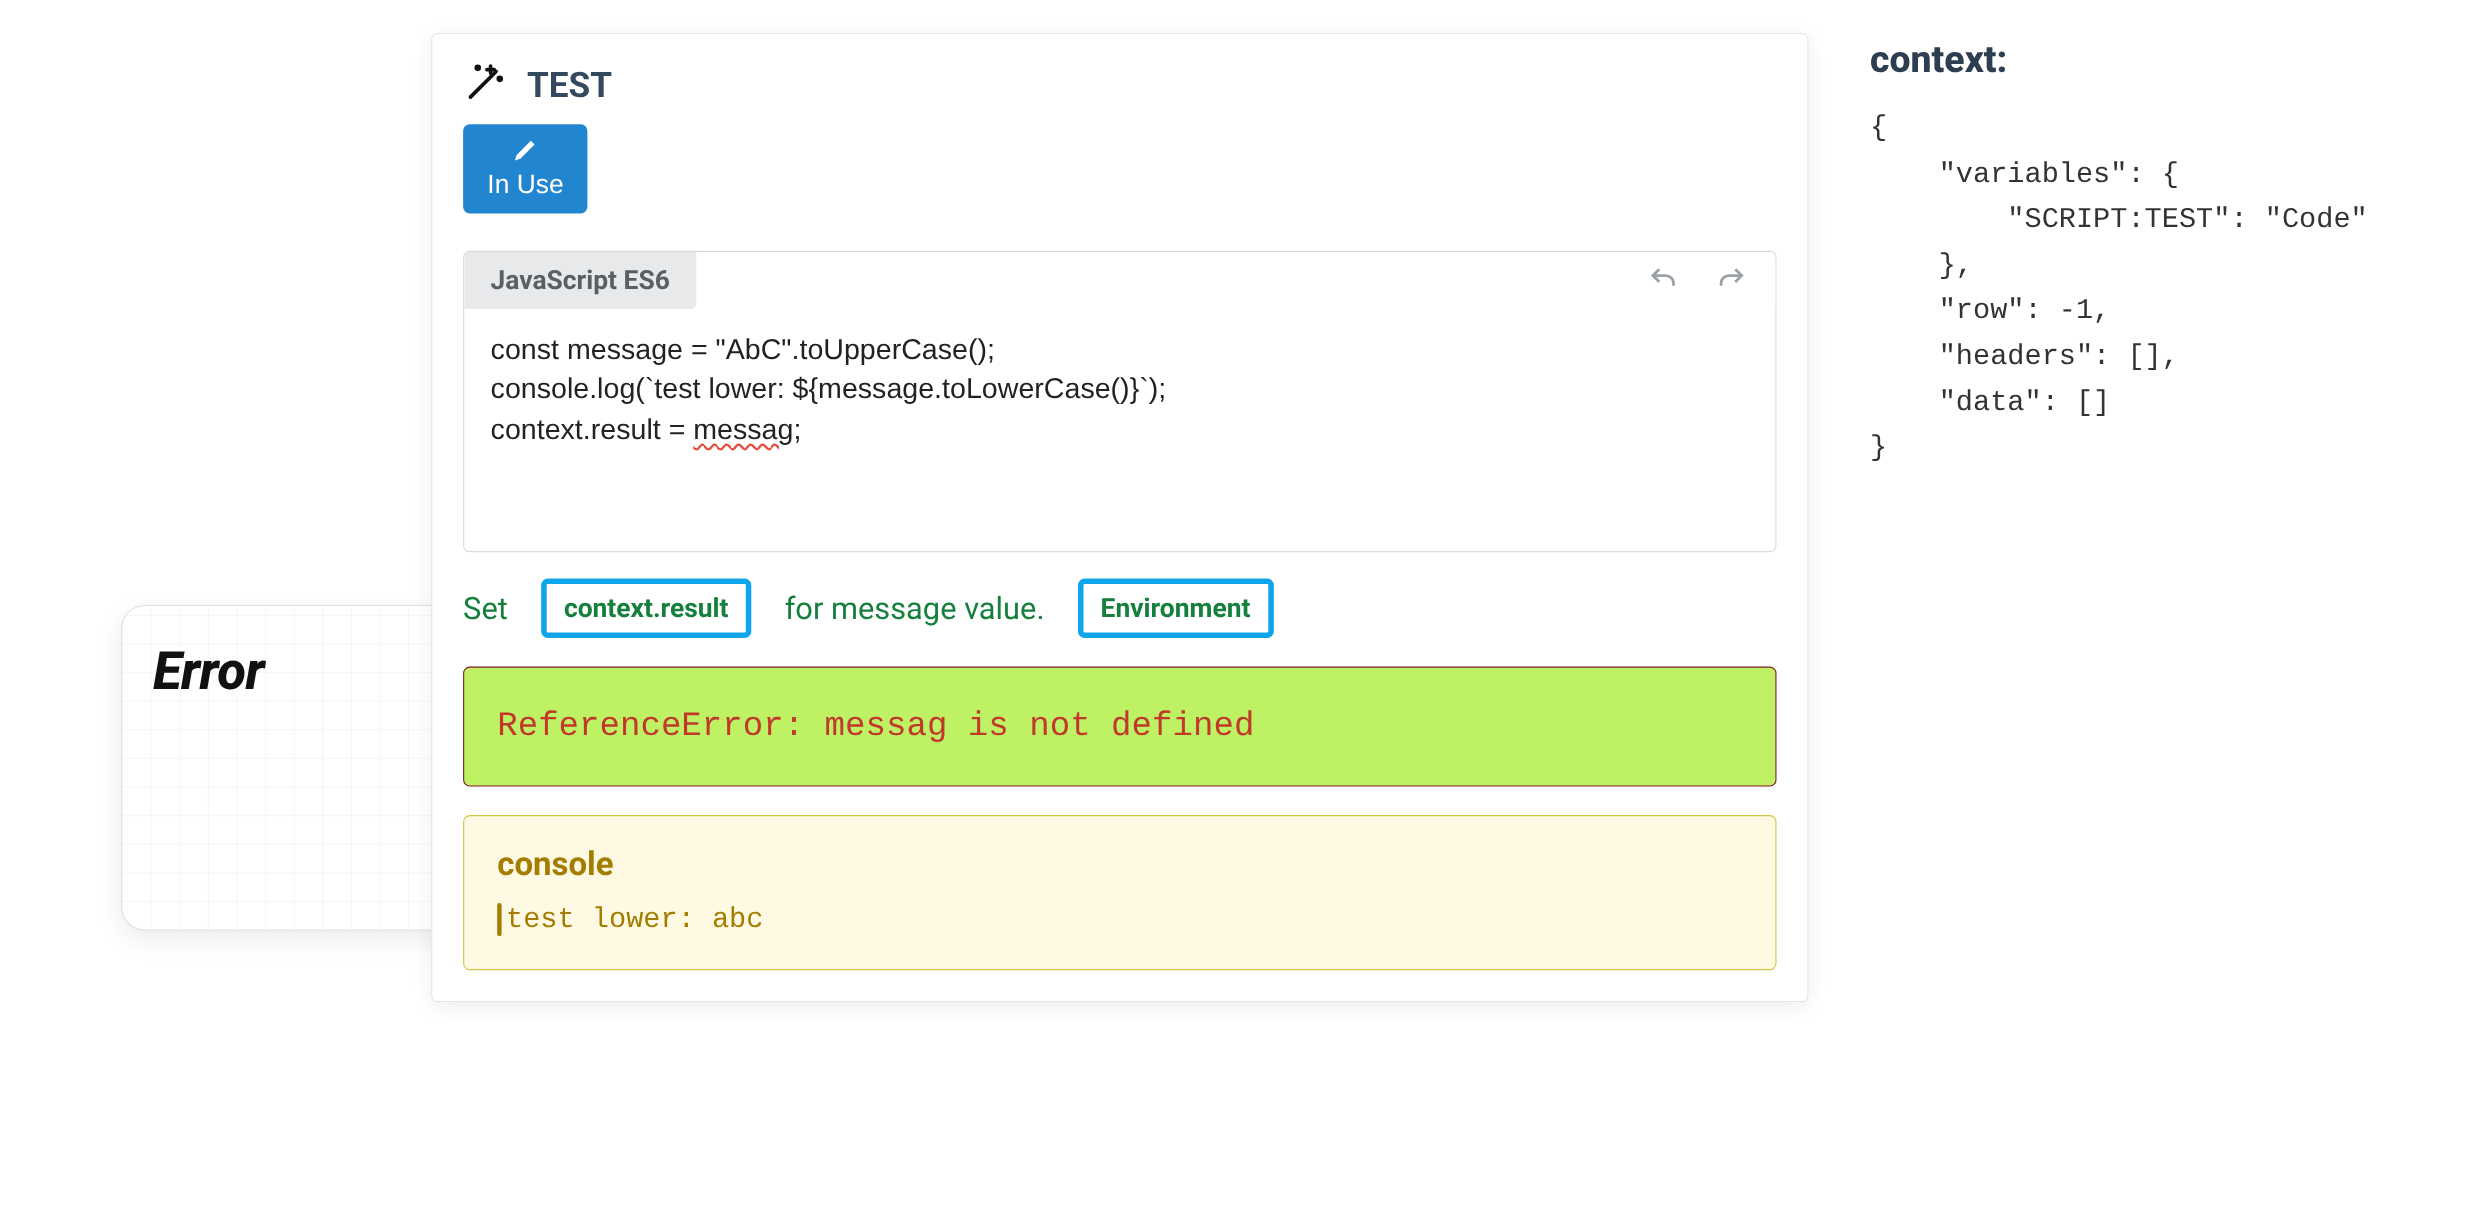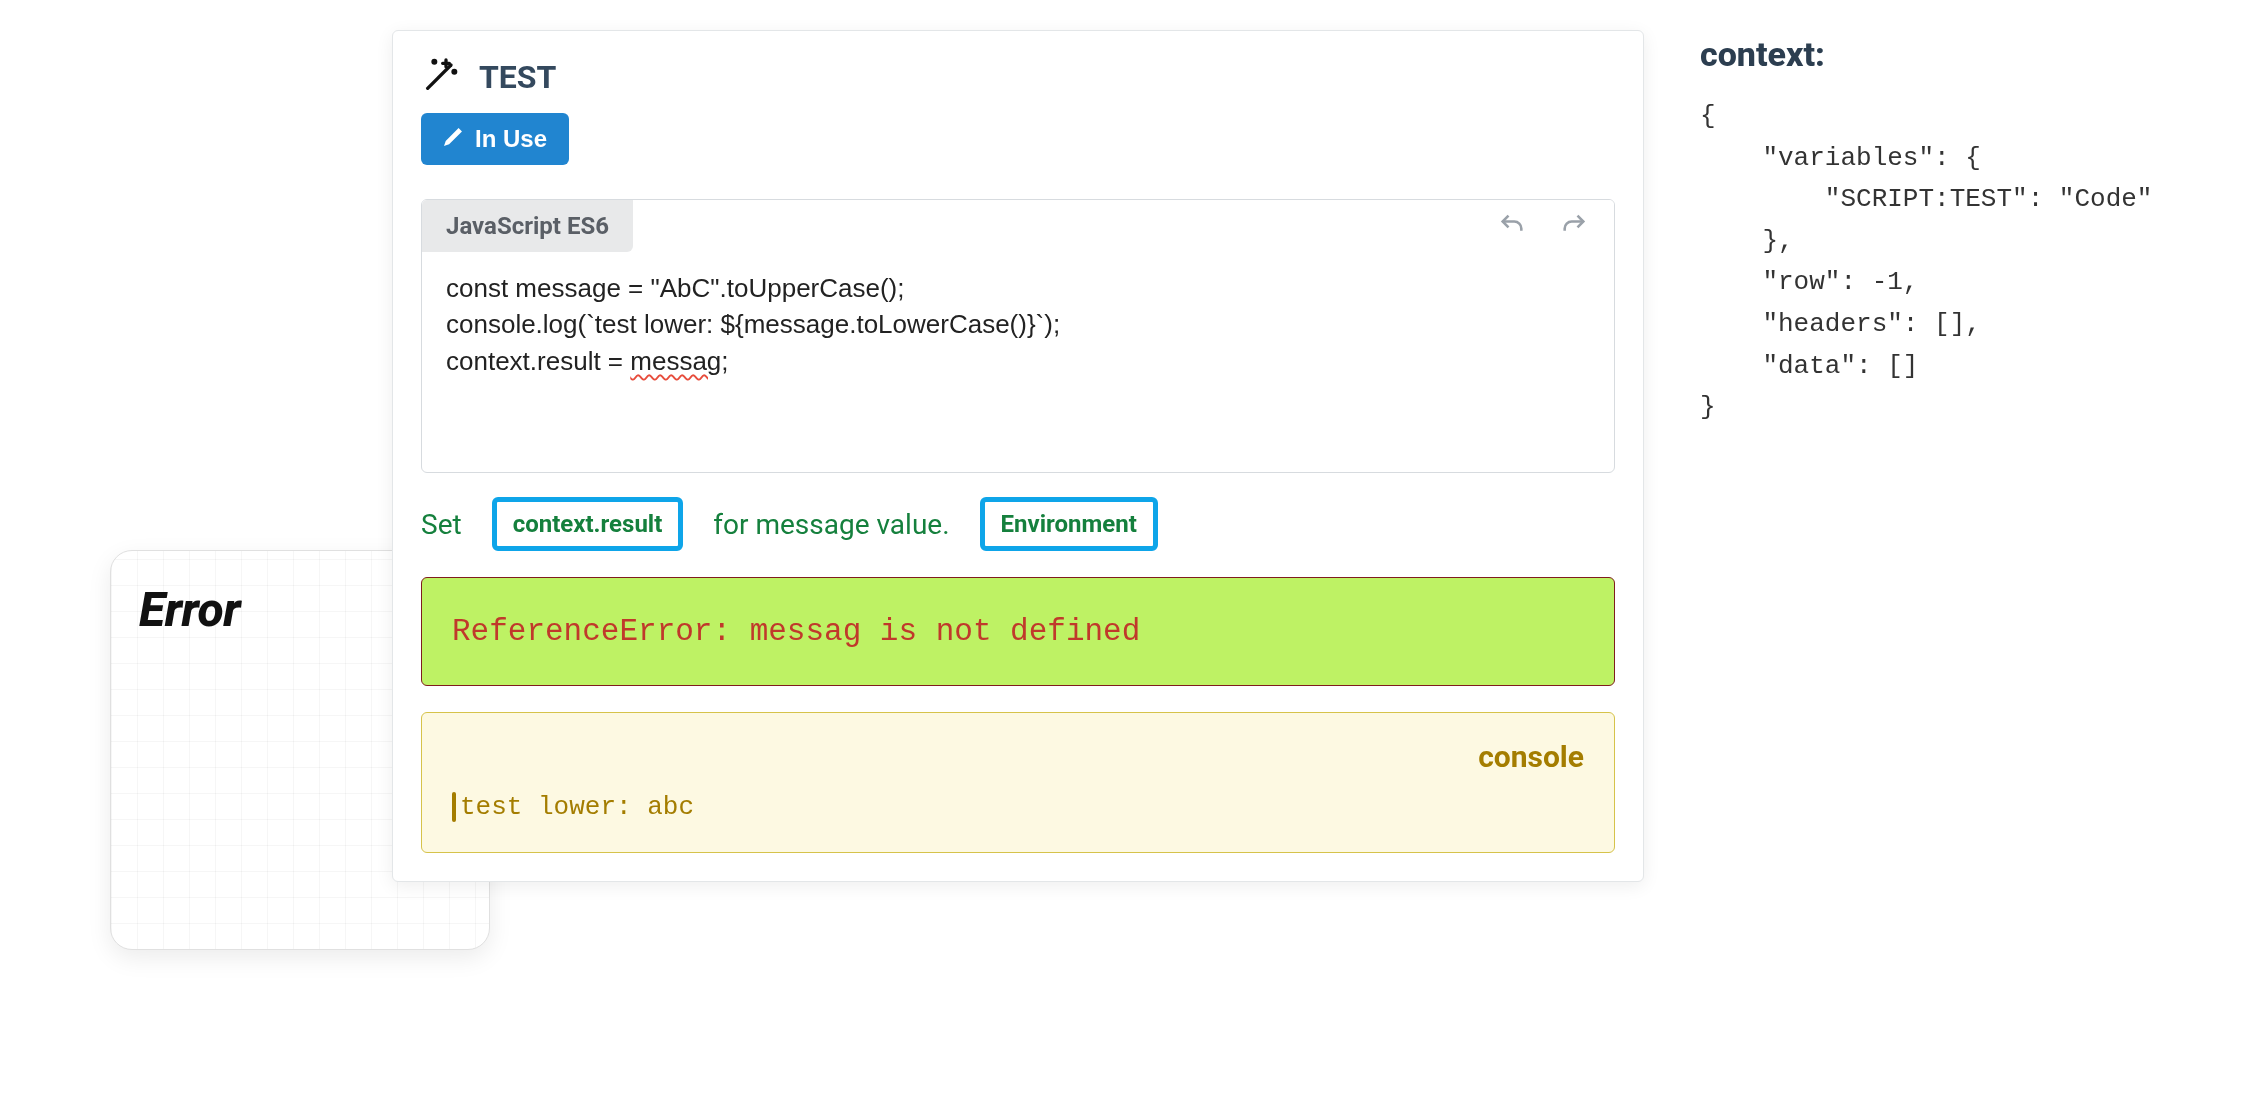--- a/index.html
+++ b/index.html
@@ -12,21 +12,21 @@
       position: relative;
       overflow: hidden;
     }
 
     
     .error-card {
       position: absolute;
       left: 110px;
       top: 550px;
       width: 380px;
-      height: 400px;
+      height: 296px;
       background: #fff;
       border: 1px solid #e0e0e0;
       border-radius: 22px;
       box-shadow: 0 8px 24px rgba(0,0,0,0.08);
       padding: 30px 28px;
       background-image:
         linear-gradient(to right, rgba(0,0,0,0.035) 1px, transparent 1px),
         linear-gradient(to bottom, rgba(0,0,0,0.035) 1px, transparent 1px);
       background-size: 26px 26px;
       background-position: 0 60px;
@@ -60,29 +60,29 @@
     }
     .wand-icon svg { width: 40px; height: 40px; }
     .panel-title {
       font-size: 32px;
       font-weight: 700;
       color: #34495e;
     }
     .in-use-btn {
       display: inline-flex;
       align-items: center;
-      gap: 10px;
       background: #2185d0;
       color: #fff;
       font-size: 24px;
-      font-weight: 700;
+      font-weight: 400;
       border: none;
       border-radius: 6px;
       padding: 12px 22px;
       cursor: pointer;
+      flex-direction: column;
     }
     .in-use-btn svg { width: 22px; height: 22px; }
 
     
     .code-editor {
       margin-top: 34px;
       border: 1px solid #d7dbdf;
       border-radius: 6px;
       overflow: hidden;
       background: #fff;
@@ -164,21 +164,20 @@
       white-space: pre;
     }
 
     
     .console-box {
       margin-top: 26px;
       background: #fdf9e2;
       border: 1px solid #d6c34a;
       border-radius: 6px;
       padding: 26px 30px 30px 30px;
-      text-align: right;
     }
     .console-title {
       font-family: -apple-system, BlinkMacSystemFont, "Segoe UI", Roboto, sans-serif;
       font-size: 30px;
       font-weight: 700;
       color: #a47d00;
       margin-bottom: 18px;
     }
     .console-line {
       display: flex;

